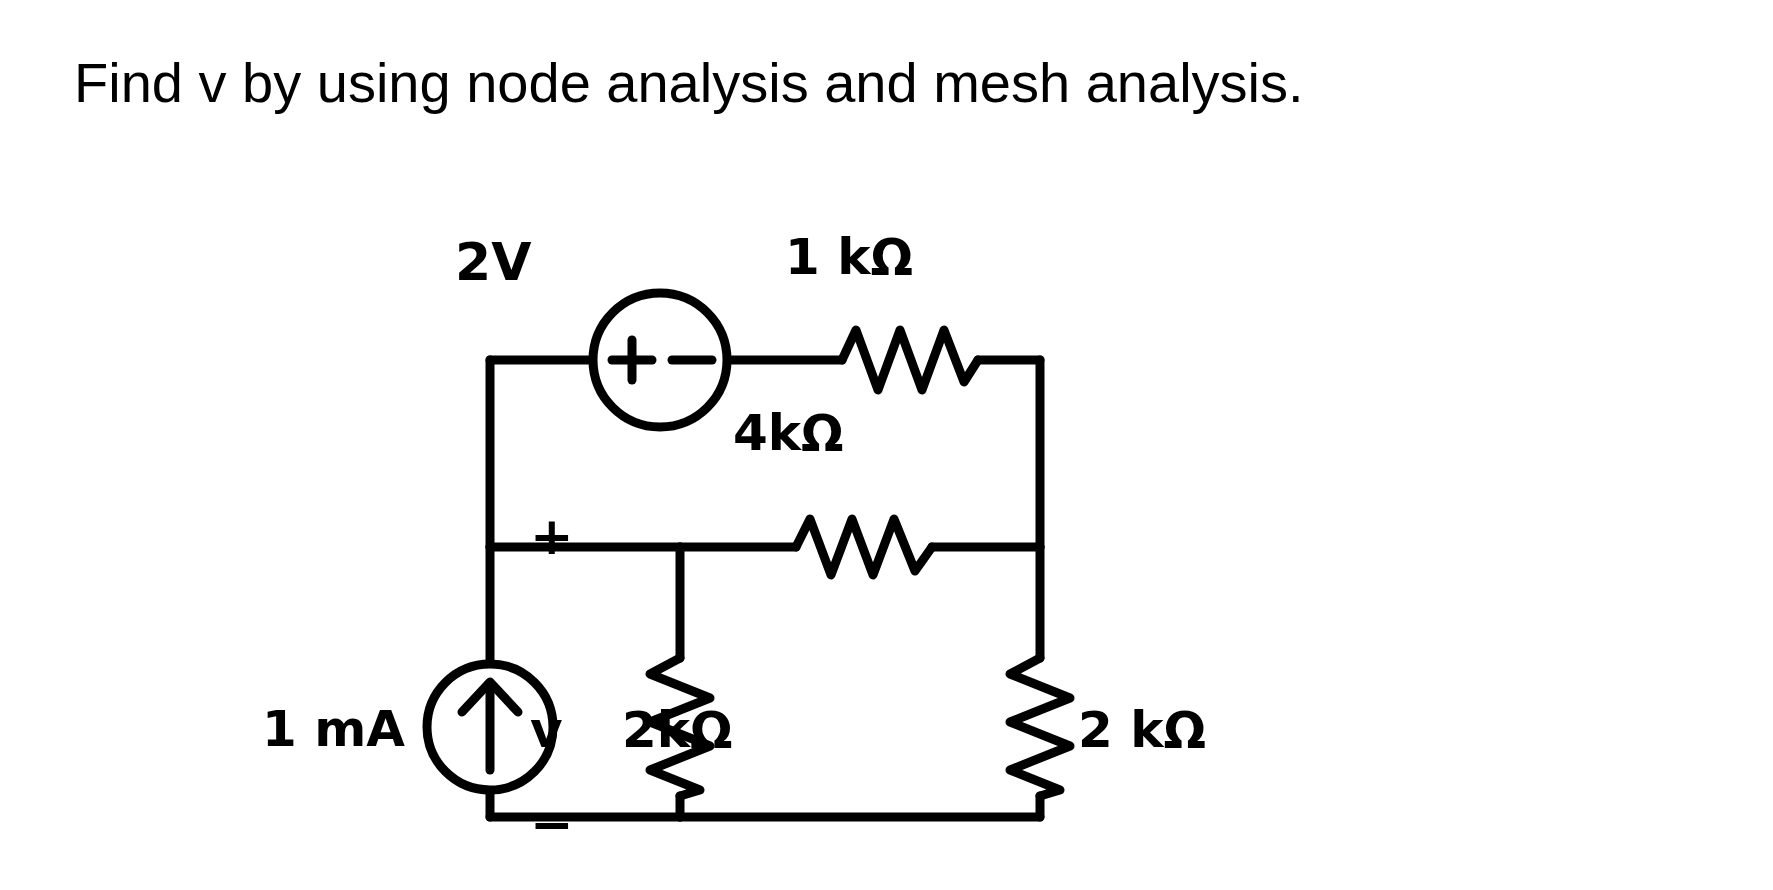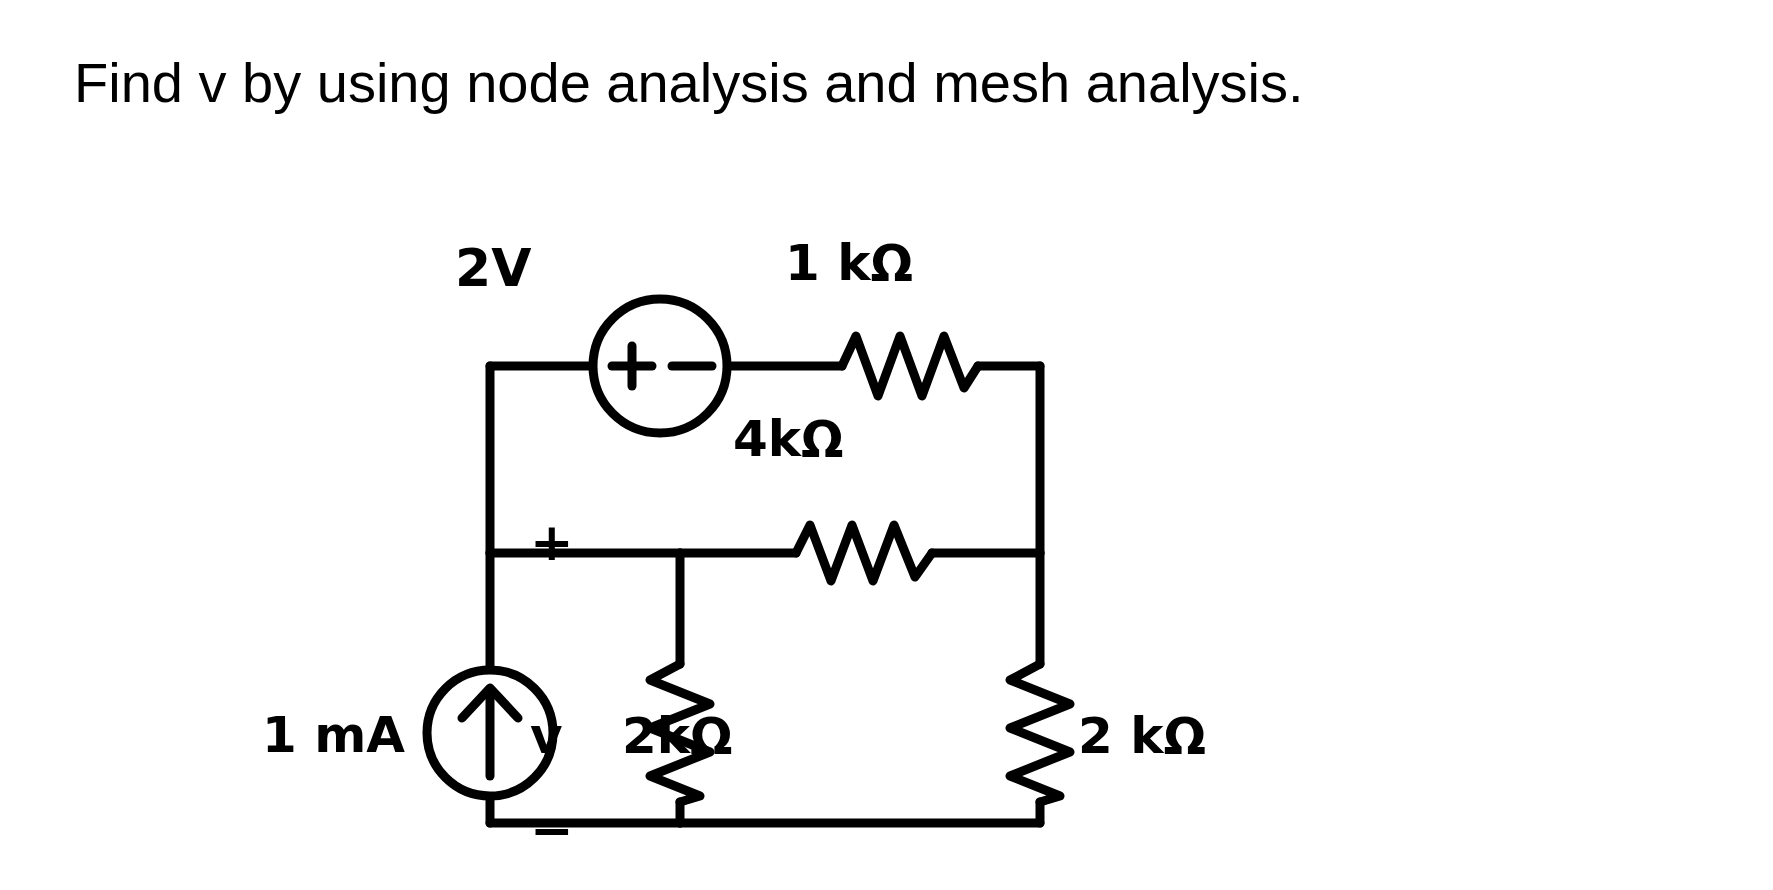--- a/index.html
+++ b/index.html
@@ -28,21 +28,21 @@
     font-family: "Liberation Sans", sans-serif;
     font-size: 56px;
     line-height: 72px;
     color: #000000;
     white-space: nowrap;
     letter-spacing: 0px;
   }
   #circuit-figure {
     position: absolute;
     left: 0px;
-    top: 168px;
+    top: 162px;
     width: 1400px;
     height: 720px;
   }
   svg.circuit {
     display: block;
   }
   .hw {
     font-family: "DejaVu Sans", sans-serif;
     font-weight: 700;
     fill: #000000;

